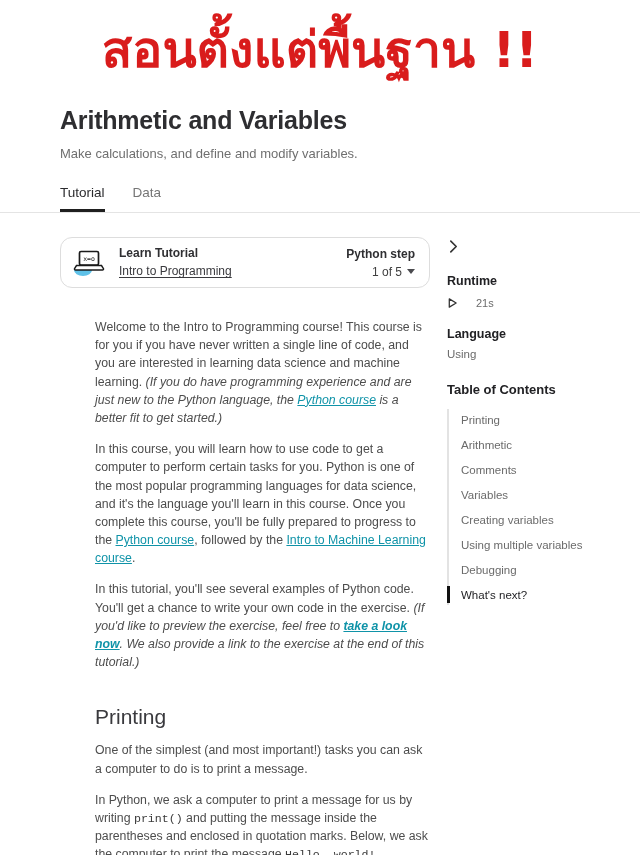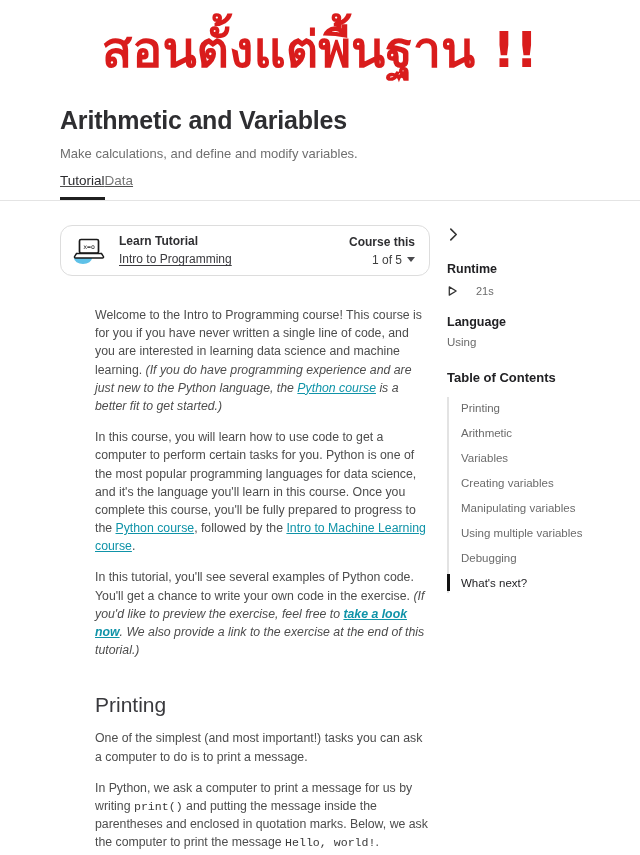--- a/index.html
+++ b/index.html
@@ -13,21 +13,21 @@
 
   
   .banner{height:100px;display:flex;align-items:center;justify-content:center;}
   .banner-text{font-family:"DejaVu Sans",sans-serif;font-weight:800;font-size:50px;
     color:var(--accent);letter-spacing:0px;line-height:1;}
 
   
   .header{padding:6px 60px 0 60px;}
   .page-title{font-size:25px;font-weight:700;color:var(--ink);letter-spacing:-.2px;}
   .page-subtitle{margin-top:11px;font-size:13px;color:var(--muted);}
-  .tabs{display:flex;margin-top:12px;text-decoration:underline;}
+  .tabs{display:flex;gap:28px;margin-top:24px;}
   .tab{font-size:13.5px;color:#757575;padding-bottom:9px;cursor:pointer;}
   .tab.active{color:#2b2b2e;font-weight:500;border-bottom:3px solid #1f1f1f;}
   .divider{width:640px;border-bottom:1px solid var(--border);}
 
   
   .main{display:flex;gap:17px;padding:24px 45px 0 60px;align-items:flex-start;}
   .left-col{flex:0 0 368px;}
   .right-col{flex:1;min-width:0;}
 
   
@@ -101,21 +101,21 @@
           <ellipse cx="12" cy="22" rx="9" ry="6" fill="#5ec1e8"></ellipse>
           <rect x="8.5" y="3.5" width="19" height="13.5" rx="1.5" fill="#fff" stroke="#1a1a1a" stroke-width="1.7"></rect>
           <text x="18" y="13" font-size="6.5" text-anchor="middle" font-family="monospace" fill="#111">x=o</text>
           <path d="M5.5 17.5 h25 l2 3.2 a1 1 0 0 1 -1 1.3 H4.5 a1 1 0 0 1 -1 -1.3 Z" fill="#fff" stroke="#1a1a1a" stroke-width="1.5"></path>
         </svg>
         <div class="card-text">
           <div class="card-kicker">Learn Tutorial</div>
           <span class="card-link">Intro to Programming</span>
         </div>
         <div class="card-step">
-          <div class="step-label">Course this</div>
+          <div class="step-label">Python step</div>
           <div class="step-value">
             <span>1 of 5</span>
             <span class="caret-down"></span>
           </div>
         </div>
       </div>
 
       <div class="markdown">
         <div id="intro-paragraphs">
             <p class="md-p"><span class="seg-plain">Welcome to the Intro to Programming course! This course is for you if you have never written a single line of code, and you are interested in learning data science and machine learning. </span><span class="seg-italic">(If you do have programming experience and are just new to the Python language, the </span><span class="seg-link-italic">Python course</span><span class="seg-italic"> is a better fit to get started.)</span></p>
@@ -150,23 +150,23 @@
         <span class="runtime-value">21s</span>
       </div>
 
       <div class="side-heading">Language</div>
       <div class="side-value">Using</div>
 
       <div class="toc-title">Table of Contents</div>
       <div class="toc-list" id="toc-list">
           <div class="toc-item lvl1">Printing</div>
           <div class="toc-item lvl1">Arithmetic</div>
+          <div class="toc-item lvl1">Comments</div>
           <div class="toc-item lvl1">Variables</div>
           <div class="toc-item lvl2">Creating variables</div>
-          <div class="toc-item lvl2">Manipulating variables</div>
           <div class="toc-item lvl2">Using multiple variables</div>
           <div class="toc-item lvl2">Debugging</div>
           <div class="toc-item lvl1 active">What's next?</div>
         </div>
 
     </div>
   </div>
 </div>
 
 </body></html>

